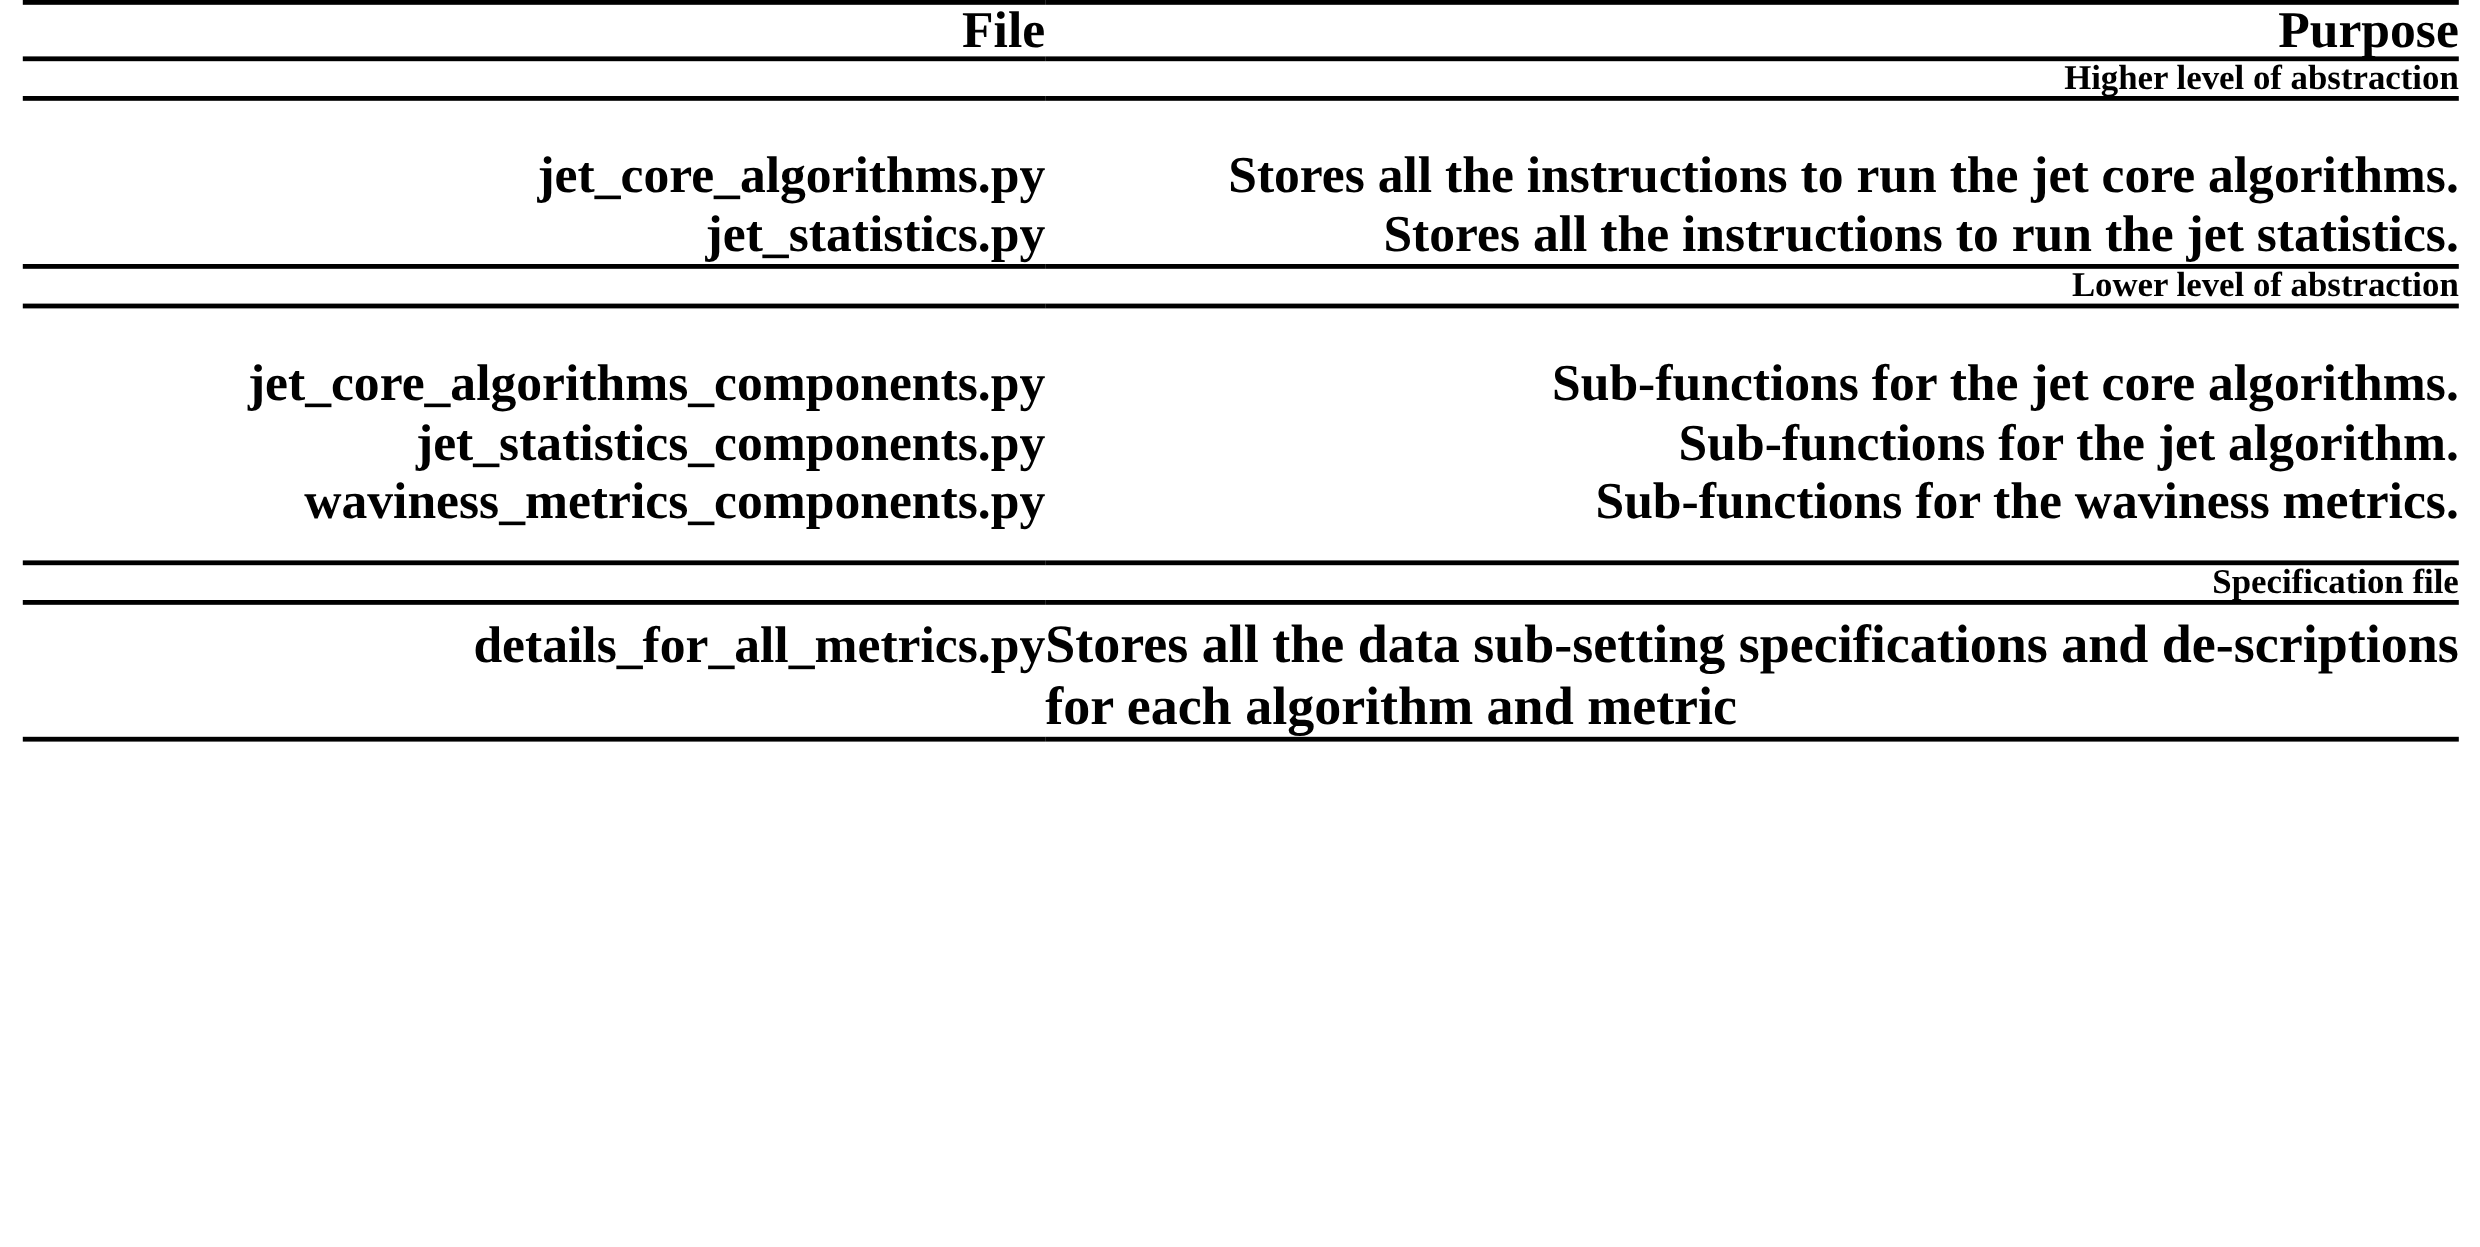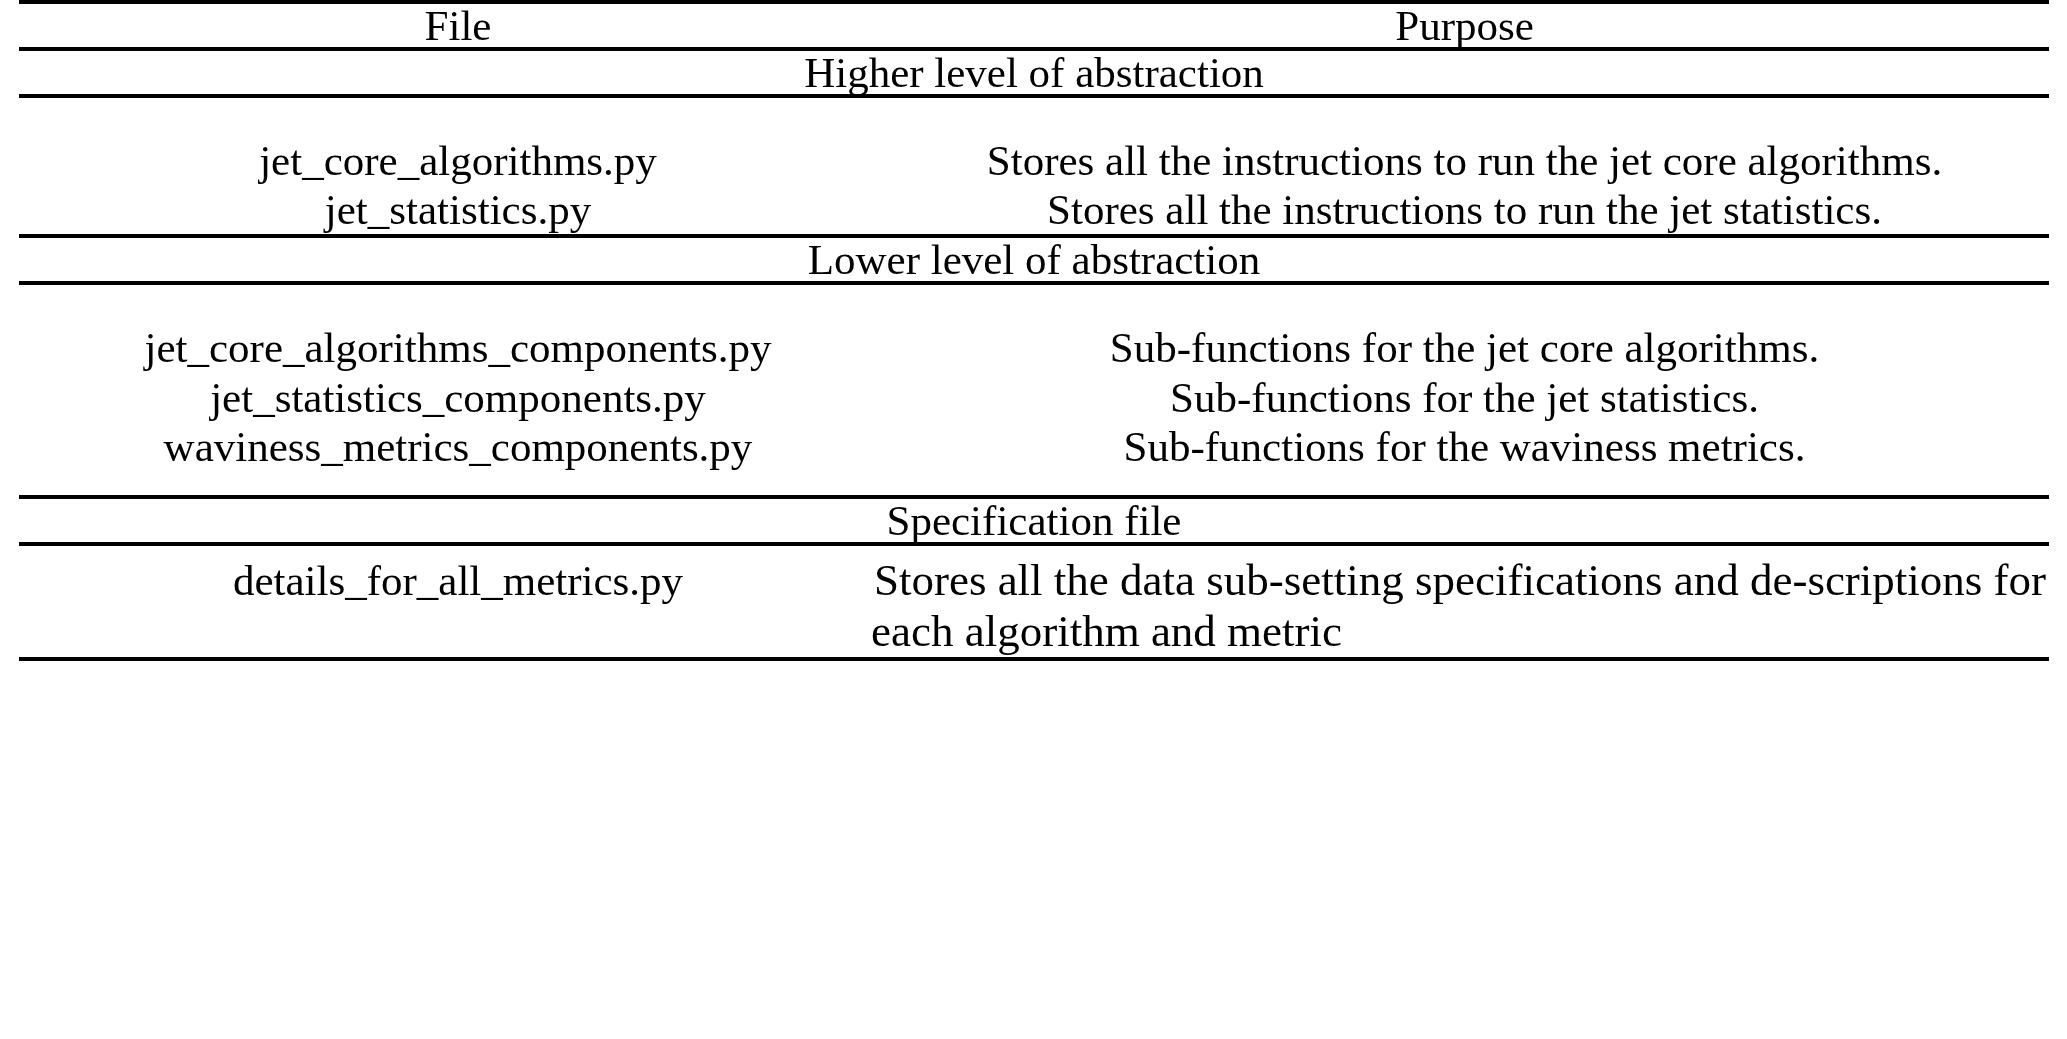--- a/index.html
+++ b/index.html
@@ -28,22 +28,22 @@
     width: 2030px;
     margin-left: 19px;
     table-layout: fixed;
   }
 
   table.booktabs td,
   table.booktabs th {
     padding: 0;
     border: 0;
     vertical-align: baseline;
-    font-weight: normal;
-    text-align: center;
+    font-weight: bold;
+    text-align: right;
     margin-left: 16px;
   }
 
   col.col-file  { width: 852px; }
   col.col-purp  { width: 1178px; }
 
   
   tr.rule-top    > td { border-top: 4px solid #000; }
   tr.rule-mid    > td { border-top: 4px solid #000; }
   tr.rule-bottom > td { border-top: 4px solid #000; }
@@ -60,21 +60,21 @@
     font-size: 43px;
     line-height: 1;
     padding-top: 23px;
     padding-bottom: 27px;
   }
   .hdr-cell.file-hdr { padding-left: 26px; }
   .hdr-cell.purp-hdr { padding-left: 9px; }
 
   
   .group-cell {
-    font-size: 43px;
+    font-size: 29px;
     line-height: 1;
     text-align: center;
     padding-top: 22px;
     padding-bottom: 28px;
   }
 
   
   .data-cell {
     font-size: 43px;
     line-height: 1.145;
@@ -161,21 +161,21 @@
       <td></td>
       <td></td>
     </tr>
 
     <tr class="first-data-row">
       <td class="data-cell file-cell">jet_core_algorithms_components.py</td>
       <td class="data-cell purp-cell">Sub-functions for the jet core algorithms.</td>
     </tr>
     <tr>
       <td class="data-cell file-cell">jet_statistics_components.py</td>
-      <td class="data-cell purp-cell">Sub-functions for the jet statistics.</td>
+      <td class="data-cell purp-cell">Sub-functions for the jet algorithm.</td>
     </tr>
     <tr class="last-data-row">
       <td class="data-cell file-cell">waviness_metrics_components.py</td>
       <td class="data-cell purp-cell">Sub-functions for the waviness metrics.</td>
     </tr>
 
     <tr class="rule-row rule-mid">
       <td></td>
       <td></td>
     </tr>

